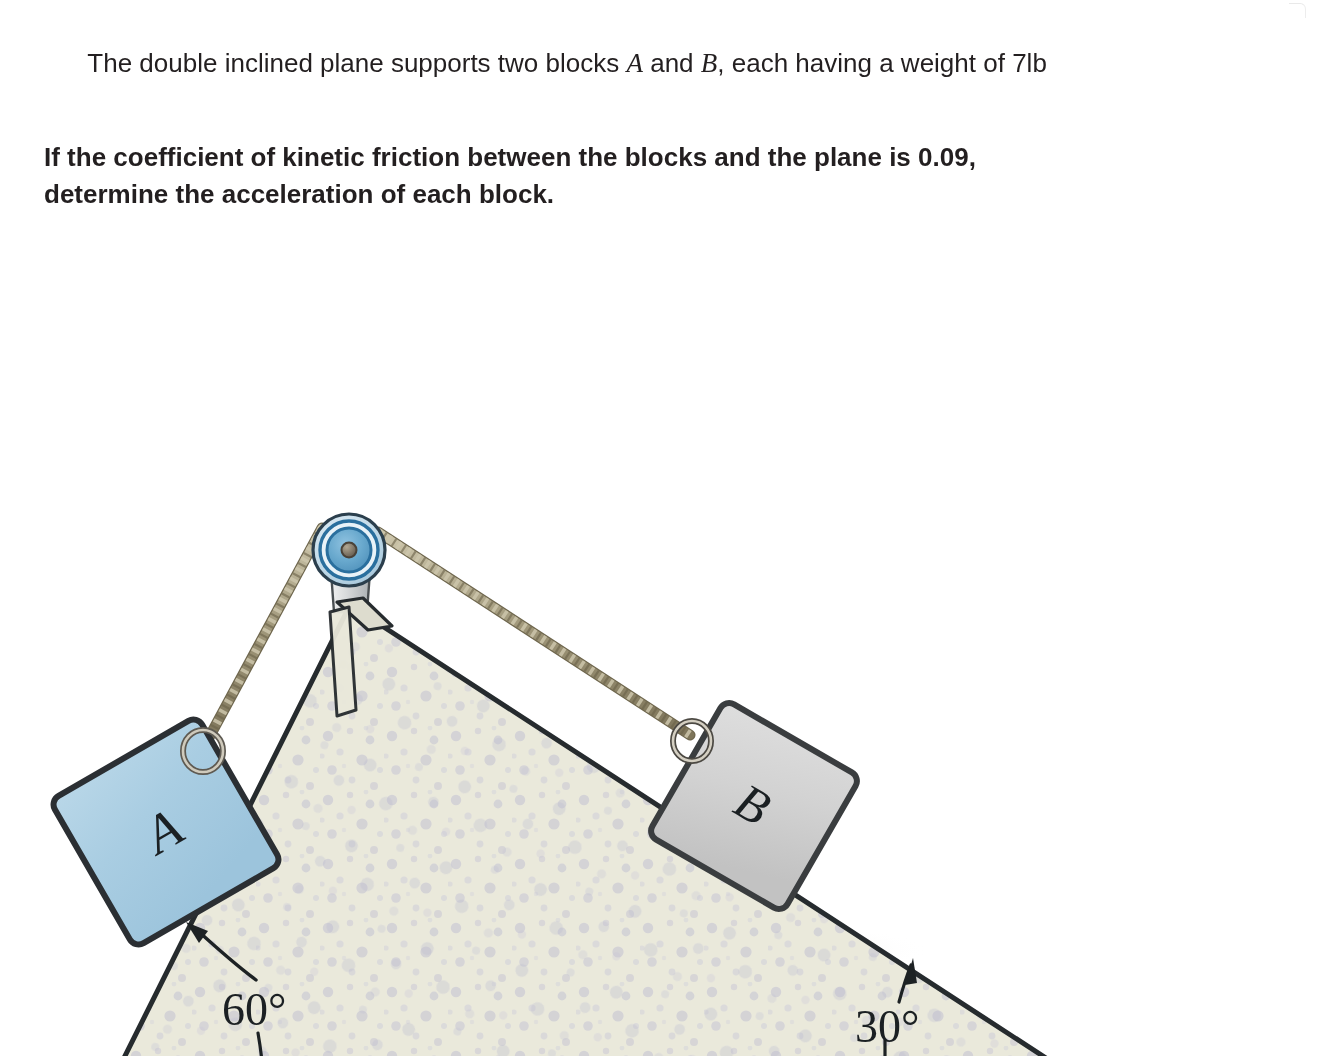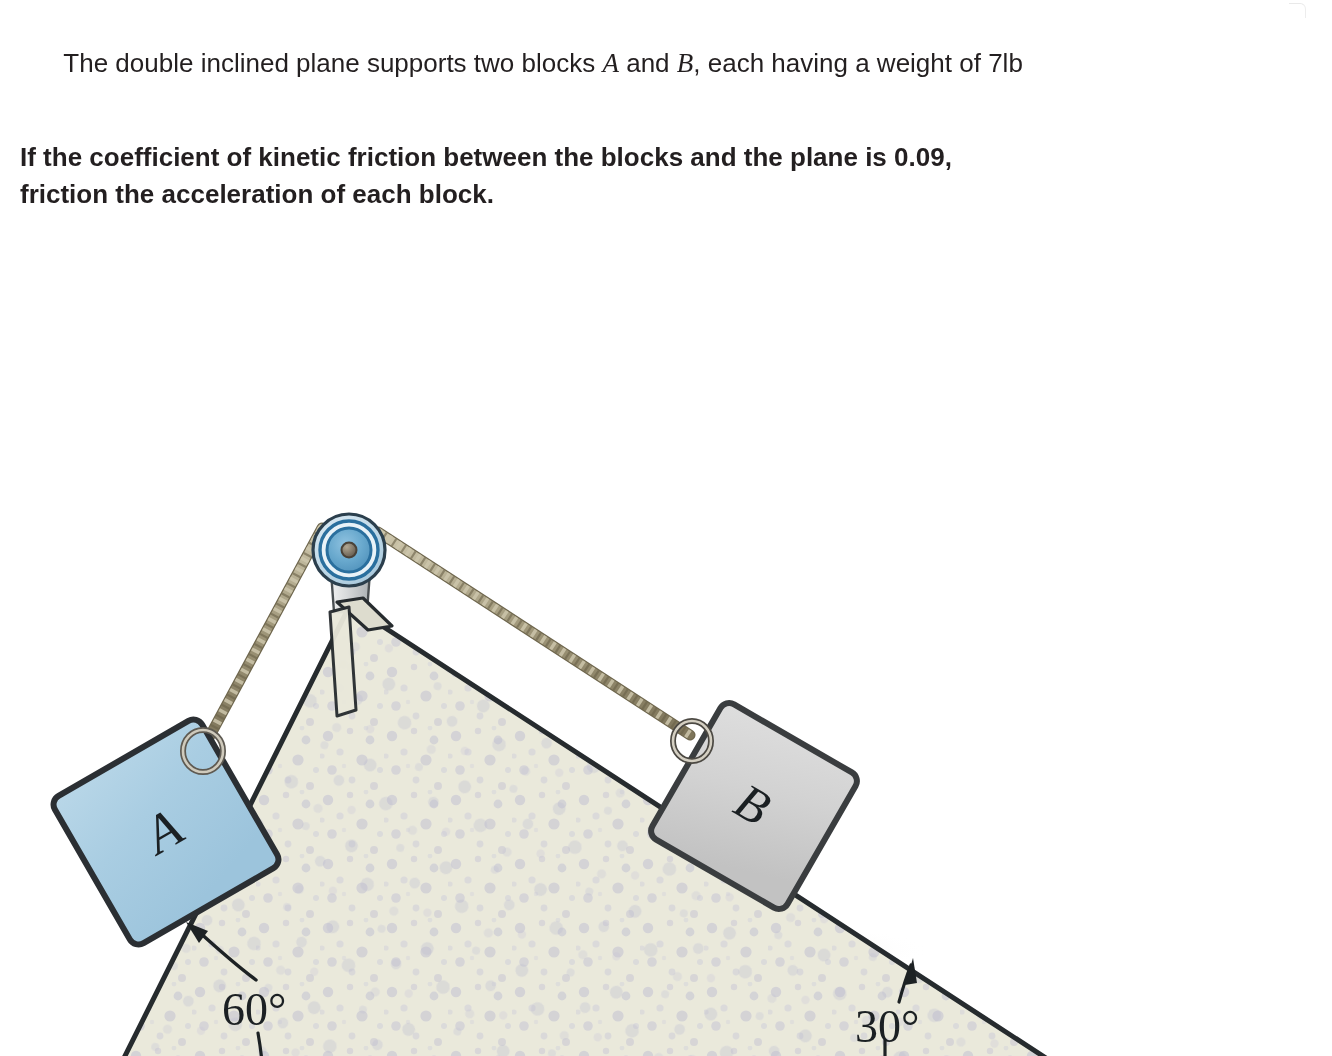--- a/index.html
+++ b/index.html
@@ -20,20 +20,21 @@
     left: 20px;
     top: 8px;
     width: 1270px;
   }
   .stmt-line {
     font-family: "Liberation Sans", sans-serif;
     font-size: 26px;
     line-height: 37px;
     color: #231f20;
     white-space: pre-wrap;
+    margin-left: 24px;
   }
   .stmt-para { margin-bottom: 20px; }
   .stmt-para:last-child { margin-bottom: 0; font-weight: bold; }
   .var-italic {
     font-family: "Liberation Serif", serif;
     font-style: italic;
     font-size: 27px;
   }
 
   #figure-area {
@@ -65,21 +66,21 @@
 <body>
 
 <div id="problem-statement">
   <div class="stmt-para">
     <div class="stmt-line">
       <span>The double inclined plane supports two blocks </span><span class="var-italic">A</span><span> and </span><span class="var-italic">B</span><span>, each having a weight of 7lb</span>
     </div>
   </div>
   <div class="stmt-para">
     <div class="stmt-line">If the coefficient of kinetic friction between the blocks and the plane is 0.09,</div>
-    <div class="stmt-line">friction the acceleration of each block.</div>
+    <div class="stmt-line">determine the acceleration of each block.</div>
   </div>
 </div>
 
 <div class="corner-artifact"></div>
 
 <div id="figure-area">
   <svg id="figure-svg" viewBox="0 0 1332 906" xmlns="http://www.w3.org/2000/svg">
     <defs>
 
       <pattern id="speckle" width="64" height="64" patternUnits="userSpaceOnUse">

